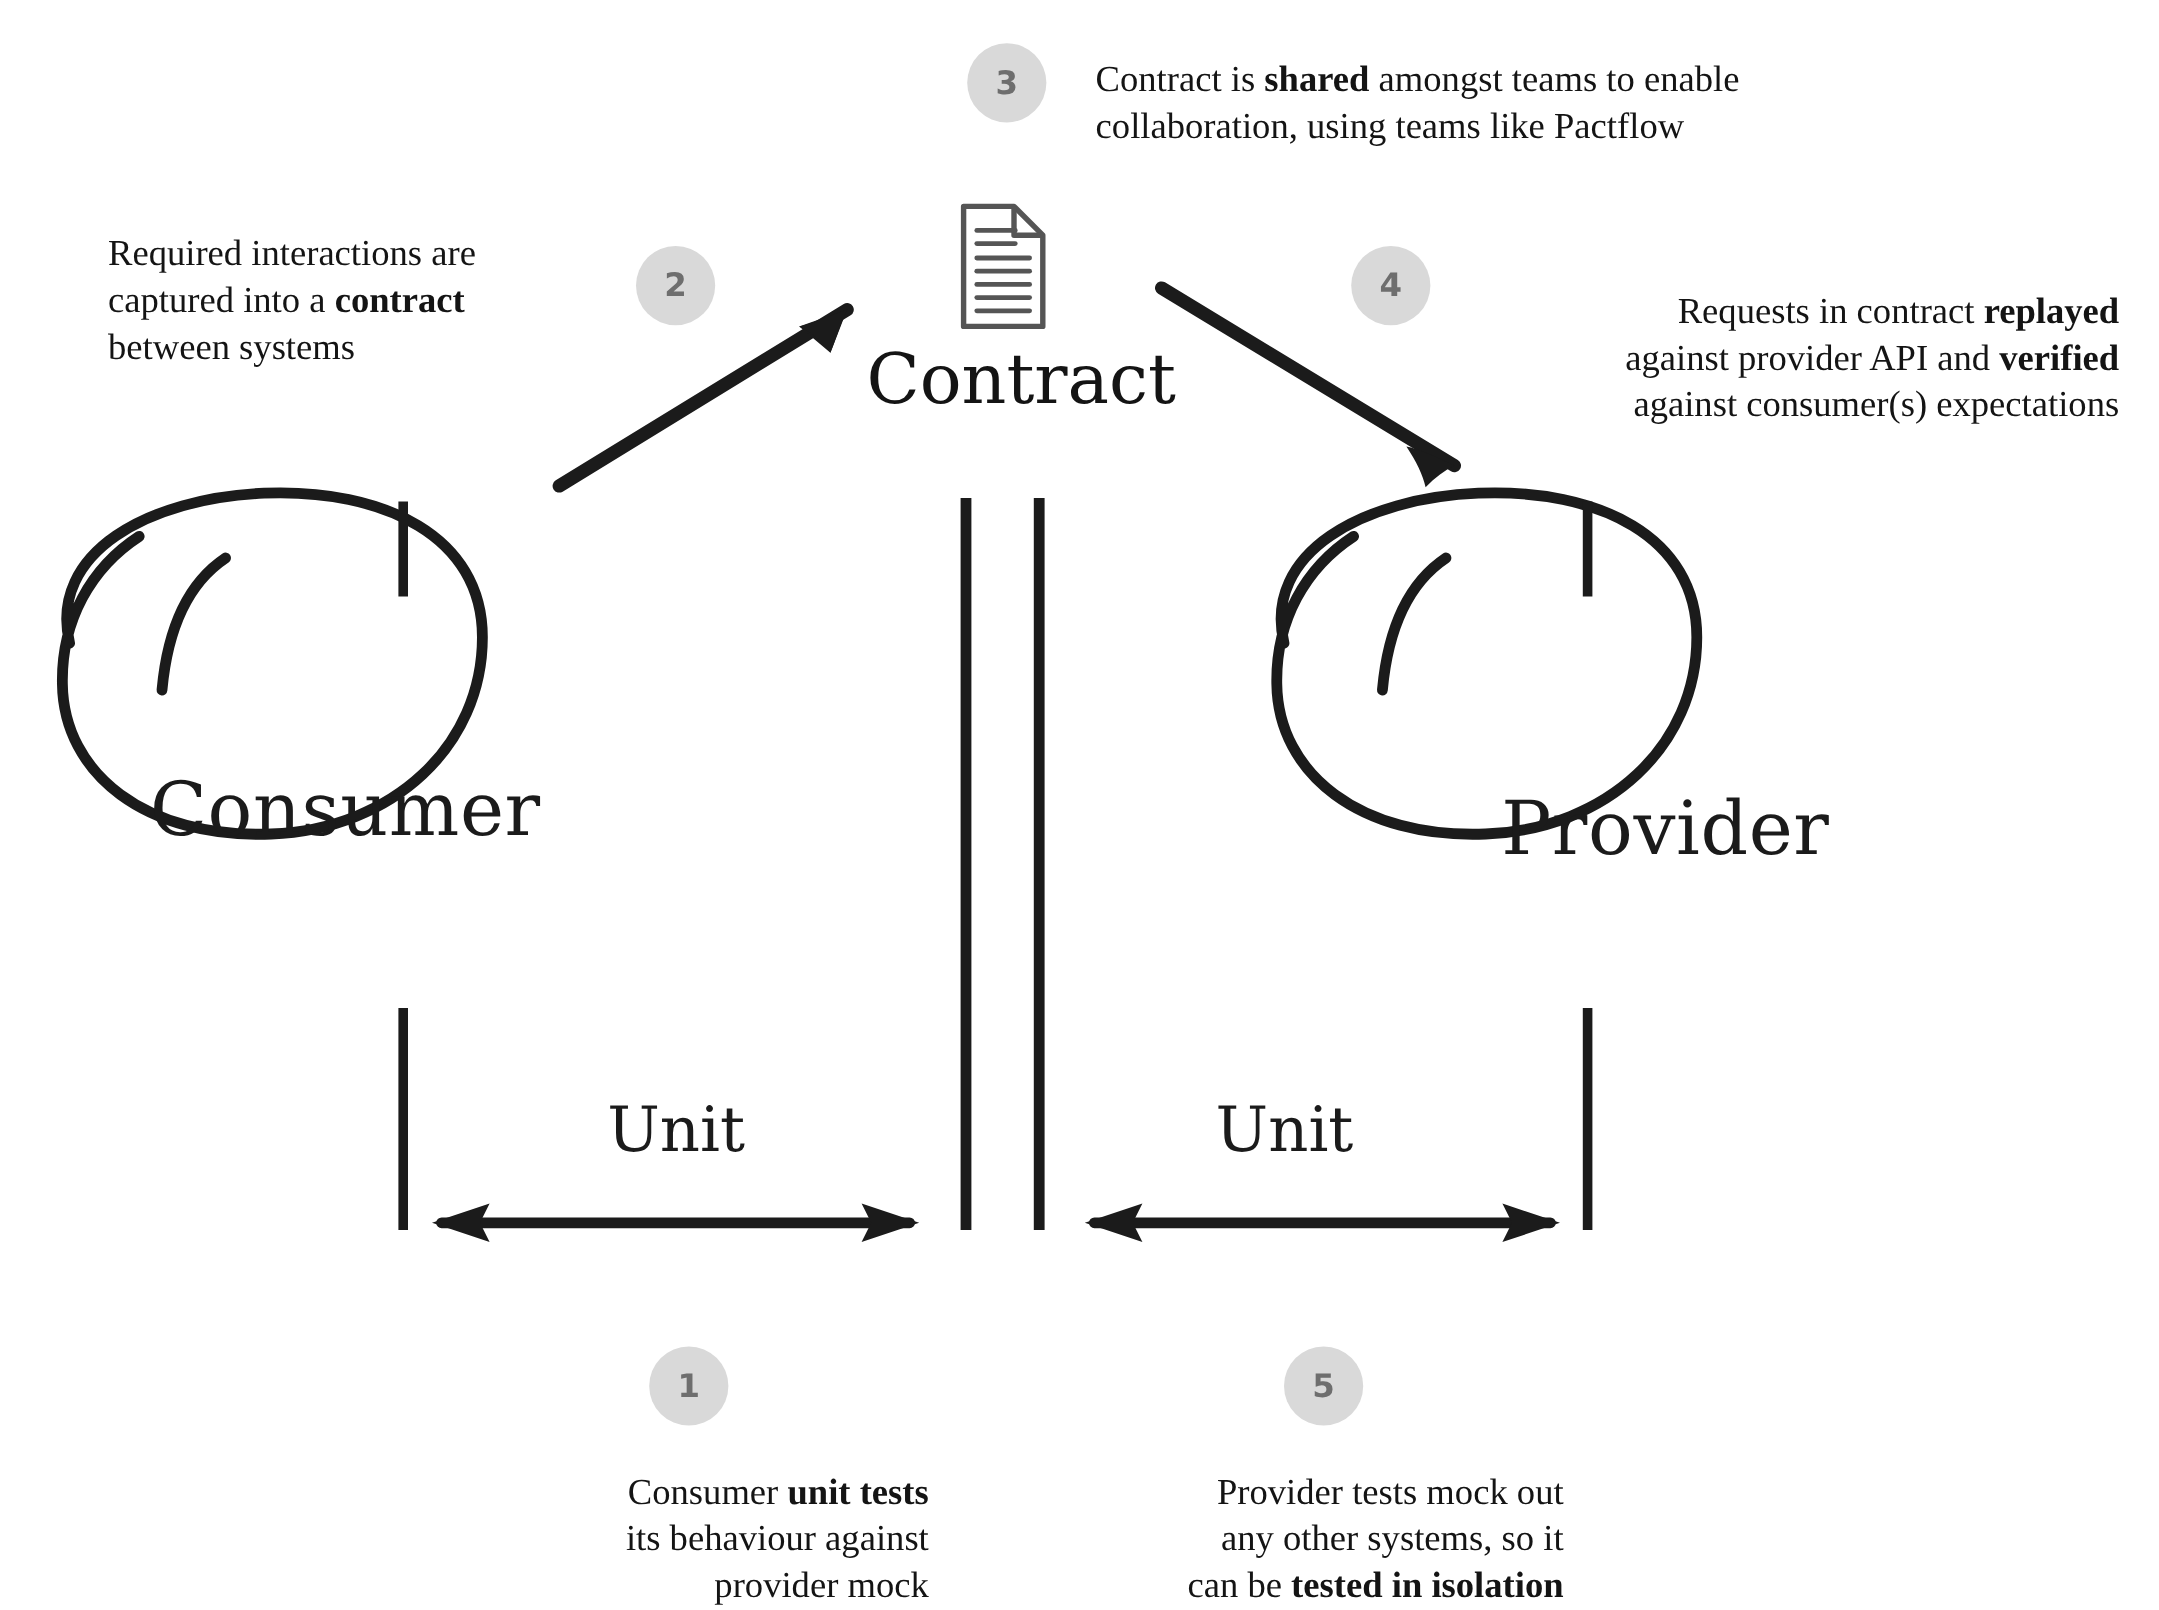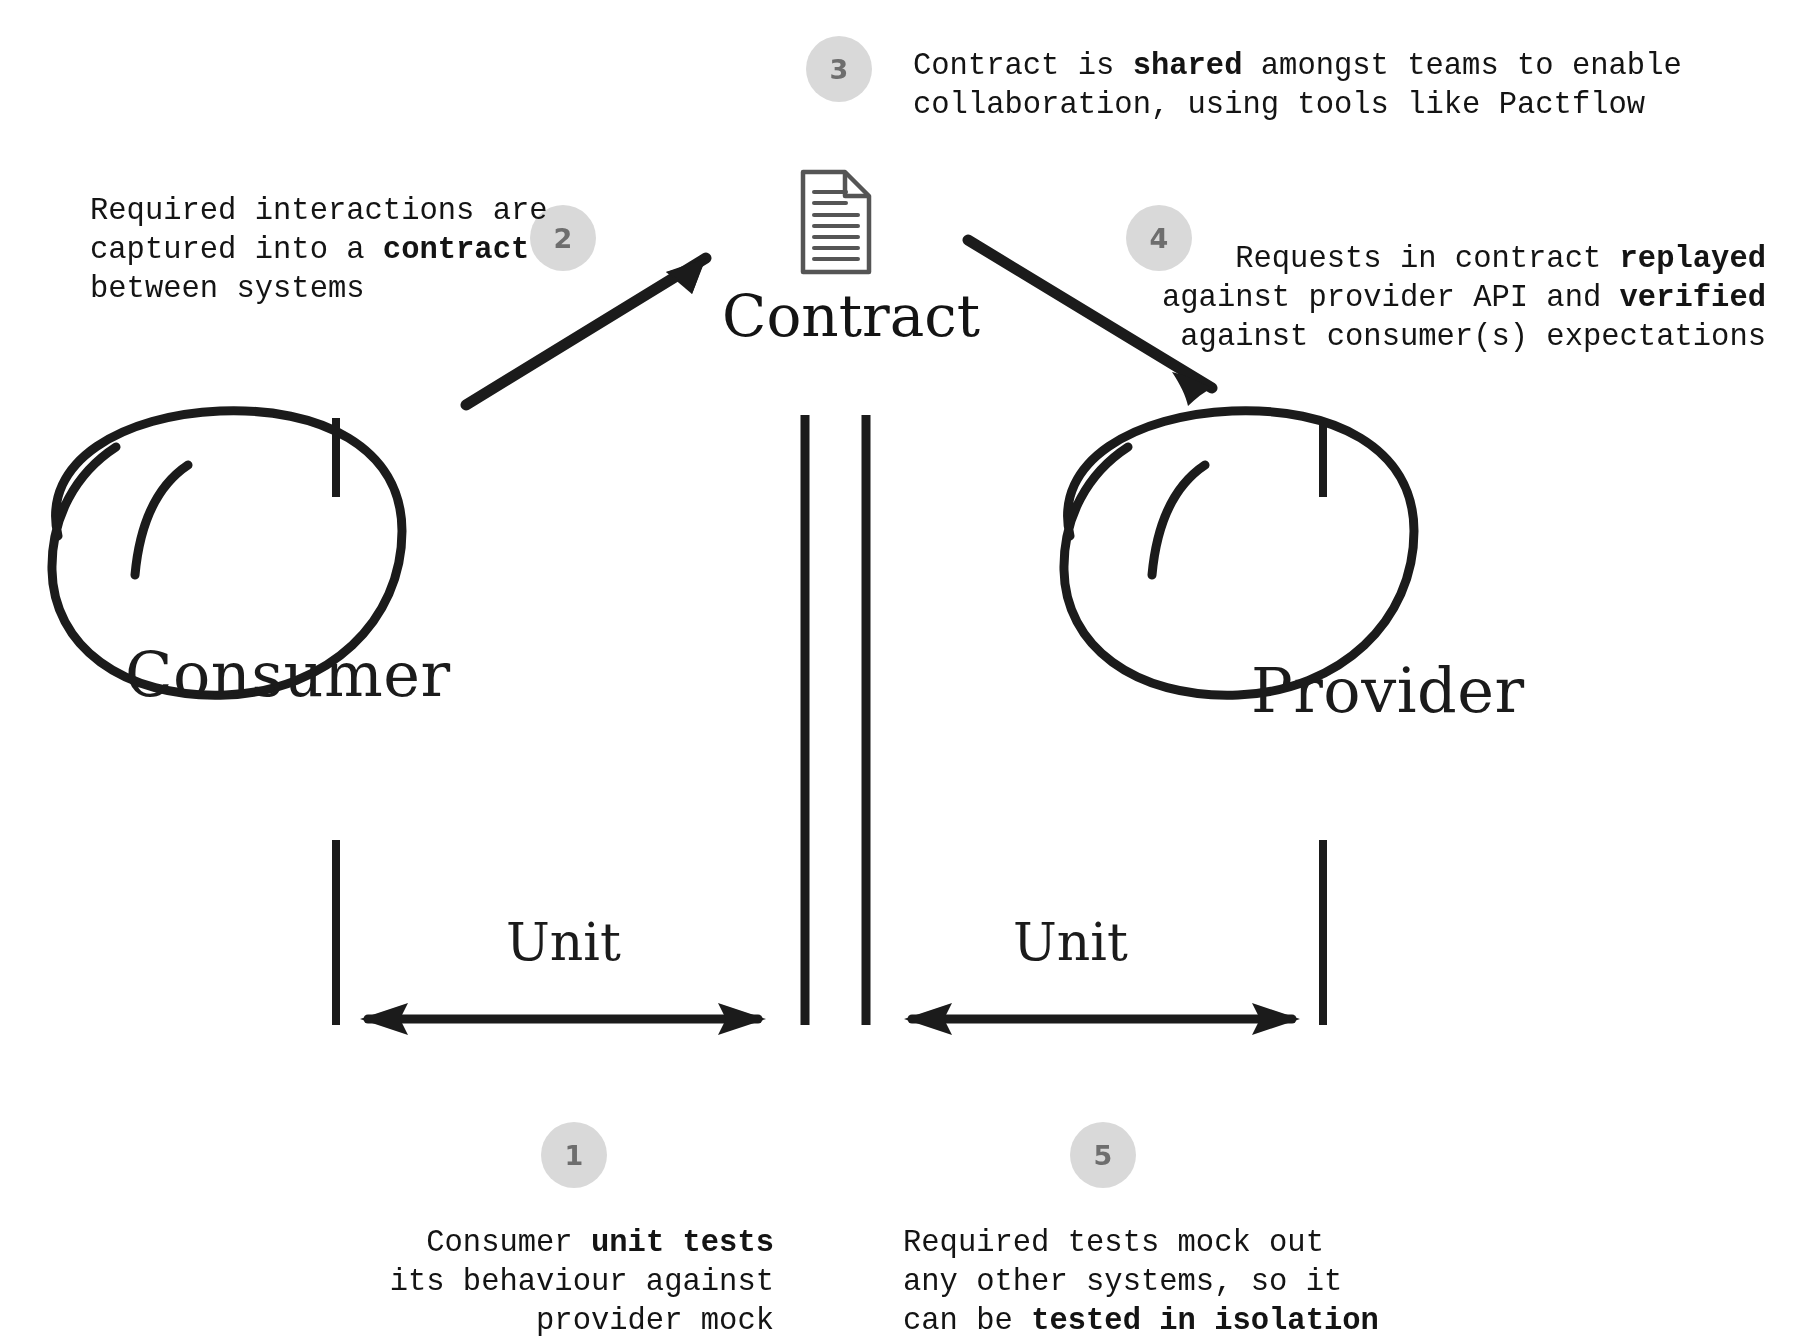--- a/index.html
+++ b/index.html
@@ -31,21 +31,21 @@
     font-size: 27px;
     font-weight: bold;
     display: flex;
     align-items: center;
     justify-content: center;
     line-height: 1;
   }
   
   .note {
     position: absolute;
-    font-family: Liberation Mono, monospace;
+    font-family: Liberation Serif, serif;
     font-size: 30.5px;
     line-height: 1.285;
     color: #141414;
     white-space: nowrap;
   }
   .note b { font-weight: bold; }
   .note.left  { text-align: left; }
   .note.right { text-align: right; margin-top: 48px; }
   .note.center{ text-align: right; }
 
@@ -161,21 +161,21 @@
         <line x1="814" y1="237" x2="858" y2="237"></line>
         <line x1="814" y1="248" x2="858" y2="248"></line>
         <line x1="814" y1="259" x2="858" y2="259"></line>
       </g>
     </g>
   </svg>
 
   <div class="badge" style="left:806px; top:36px;">3</div>
   <div class="note left" style="left:913px; top:47px;">
     <div>Contract is <b>shared</b> amongst teams to enable</div>
-    <div>collaboration, using tools like Pactflow</div>
+    <div>collaboration, using teams like Pactflow</div>
   </div>
 
   <div class="badge" style="left:530px; top:205px;">2</div>
   <div class="note left" style="left:54px; top:192px;margin-left:36px;">
     <div>Required interactions are</div>
     <div>captured into a <b>contract</b></div>
     <div>between systems</div>
   </div>
 
   <div class="badge" style="left:1126px; top:205px;">4</div>
@@ -187,21 +187,21 @@
 
   <div class="badge" style="left:541px; top:1122px;">1</div>
   <div class="note center" style="left:374px; top:1224px; width:400px;">
     <div>Consumer <b>unit tests</b></div>
     <div>its behaviour against</div>
     <div>provider mock</div>
   </div>
 
   <div class="badge" style="left:1070px; top:1122px;">5</div>
   <div class="note center" style="left:903px; top:1224px; width:400px;">
-    <div>Required tests mock out</div>
+    <div>Provider tests mock out</div>
     <div>any other systems, so it</div>
     <div>can be <b>tested in isolation</b></div>
   </div>
 
   <div class="entity-label" style="left:125px; top:638px;">Consumer</div>
   <div class="entity-label" style="left:1251px; top:638px;margin-top:16px;">Provider</div>
 
   <div class="contract-label" style="left:722px; top:282px;">Contract</div>
 
   <div class="unit-label" style="left:506px; top:912px;">Unit</div>

